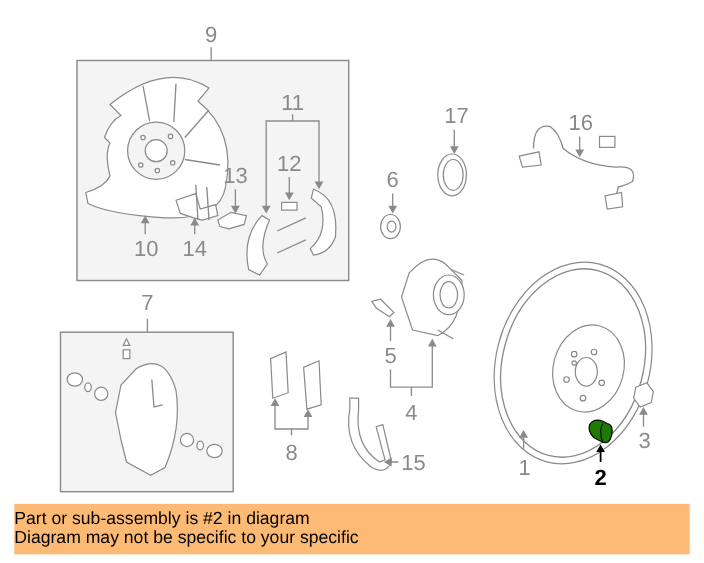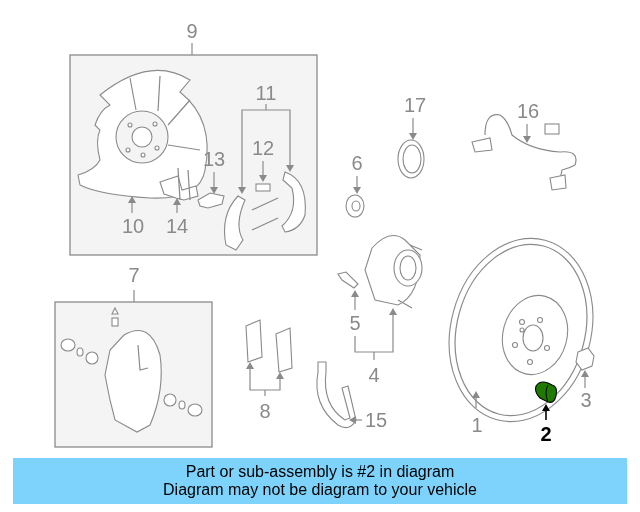--- a/index.html
+++ b/index.html
@@ -6,21 +6,21 @@
   body { width: 640px; height: 512px; position: relative; overflow: hidden; font-family: "Liberation Sans", sans-serif; }
   #diagram { position: absolute; left: 0; top: 0; width: 640px; height: 455px; }
   .ln { stroke: #8a8a8a; fill: none; stroke-width: 1.2; }
   .pt { stroke: #8a8a8a; fill: #ffffff; stroke-width: 1.1; }
   .ptg { stroke: #8a8a8a; fill: #f4f4f4; stroke-width: 1.1; }
   .box { stroke: #8a8a8a; fill: #f4f4f4; stroke-width: 1.3; }
   .lbl { font-family: "Liberation Sans", sans-serif; font-size: 20px; fill: #8a8a8a; text-anchor: middle; }
   .lbl-hl { font-family: "Liberation Sans", sans-serif; font-size: 20px; fill: #000000; text-anchor: middle; font-weight: bold; }
   .arr { fill: #8a8a8a; }
   .arr-hl { fill: #000000; }
-  #banner { position: absolute; left: 13px; top: 458px; width: 614px; height: 46px; background: #7dd3fc; display: flex; flex-direction: column; align-items: center; justify-content: center; }
+  #banner { position: absolute; left: 13px; top: 458px; width: 614px; height: 46px; background: #fdba74; display: flex; flex-direction: column; justify-content: center; }
   #banner span { color: #000000; font-size: 16px; line-height: 18px; font-family: "Liberation Sans", sans-serif; }
 </style>
 </head>
 <body>
 
 <svg id="diagram" viewBox="0 0 640 455" xmlns="http://www.w3.org/2000/svg">
 
   <g>
     <line class="ln" x1="192" y1="43" x2="192" y2="55"></line>
     <rect class="box" x="70" y="55" width="247" height="200"></rect>
@@ -178,14 +178,14 @@
   <text class="lbl-hl" x="546" y="441">2</text>
 
   <path class="pt" d="M578 352 L588 348 L594 356 L592 366 L582 370 L576 362 Z"></path>
   <line class="ln" x1="585" y1="374" x2="585" y2="388"></line>
   <polygon class="arr" points="585,370 581,377 589,377"></polygon>
   <text class="lbl" x="586" y="407">3</text>
 </svg>
 
 <div id="banner">
   <span>Part or sub-assembly is #2 in diagram</span>
-  <span>Diagram may not be diagram to your vehicle</span>
+  <span>Diagram may not be specific to your specific</span>
 </div>
 
 </body></html>

